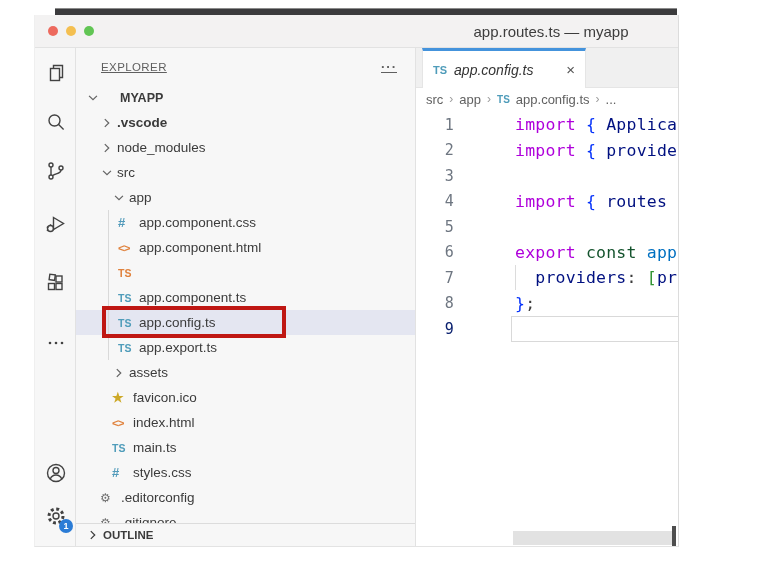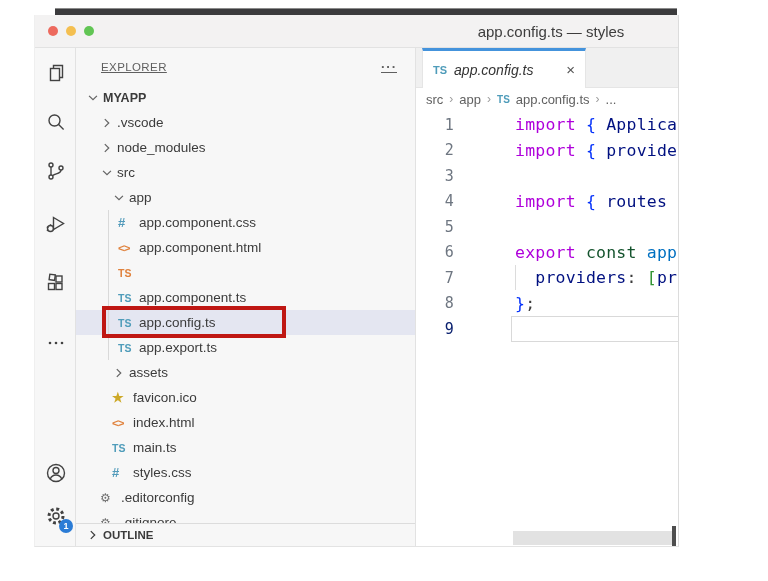--- a/index.html
+++ b/index.html
@@ -76,21 +76,21 @@
 <div class="canvas">
   <div class="menustrip"></div>
 
   <div class="window">
     <div class="titlebar">
       <div class="lights">
         <div class="light l-red"></div>
         <div class="light l-yellow"></div>
         <div class="light l-green"></div>
       </div>
-      <div class="wtitle">app.config.ts — styles</div>
+      <div class="wtitle">app.routes.ts — myapp</div>
     </div>
 
     <div class="body">
       <div class="actbar">
           <div class="act-item" style="top: 12px;">
             <svg width="24" height="24" viewBox="0 0 24 24" fill="none" stroke="#424242" stroke-width="1.4">
               <rect x="6.5" y="6.5" width="9" height="12"></rect>
               <path d="M9.5 6.5V3.5h9v12h-3"></path>
             </svg>
           </div>
@@ -146,29 +146,29 @@
             <div class="badge">1</div>
           </div>
         </div>
 
       <div class="sidebar">
         <div class="sb-header">
           <span>EXPLORER</span>
           <span class="sb-actions">···</span>
         </div>
         <div class="tree">
-            <div class="trow root-row" style="padding-left: 10px;">
+            <div class="trow root-row" style="padding-left: 10px; gap: 17px;">
               <span class="chev">
                 <svg width="14" height="14" viewBox="0 0 16 16">
                   <path d="M3.5 5.5L8 10l4.5-4.5" stroke="#646464" stroke-width="1.4" fill="none"></path>
                 </svg>
               </span>
               <span>MYAPP</span>
             </div>
-            <div class="trow" style="padding-left: 24px;">
+            <div class="trow" style="padding-left: 24px; font-weight: bold;">
               <span class="chev">
                 <svg width="14" height="14" viewBox="0 0 16 16">
                   <path d="M5.5 3.5L10 8l-4.5 4.5" stroke="#646464" stroke-width="1.4" fill="none"></path>
                 </svg>
               </span>
               <span>.vscode</span>
             </div>
             <div class="trow" style="padding-left: 24px;">
               <span class="chev">
                 <svg width="14" height="14" viewBox="0 0 16 16">

